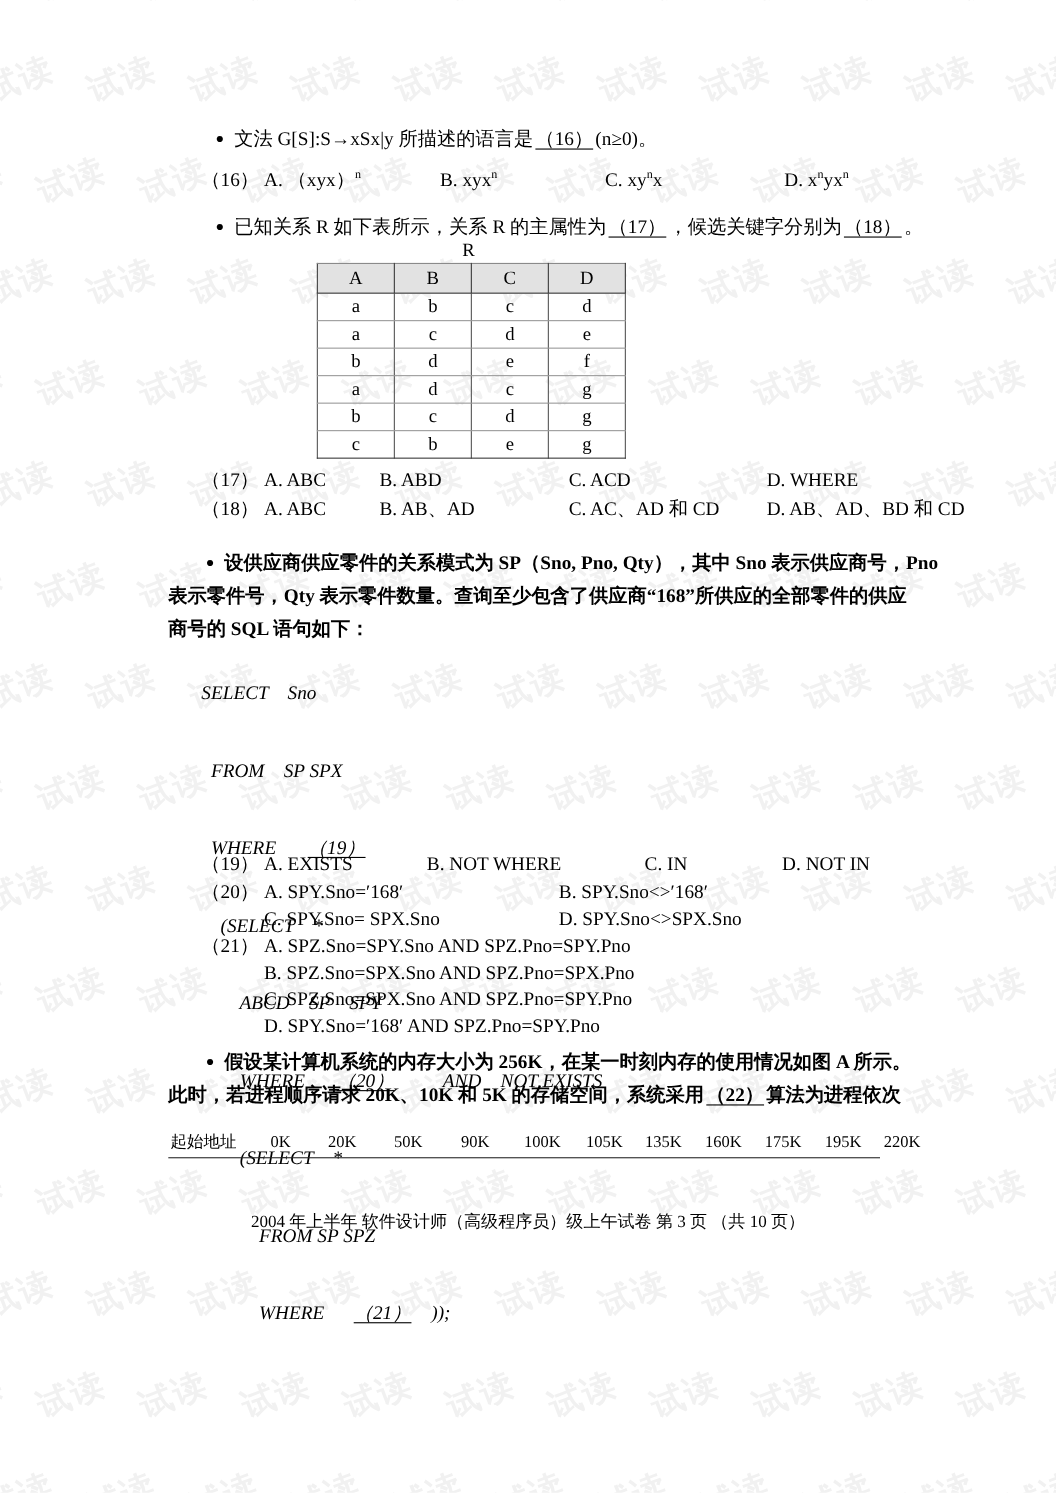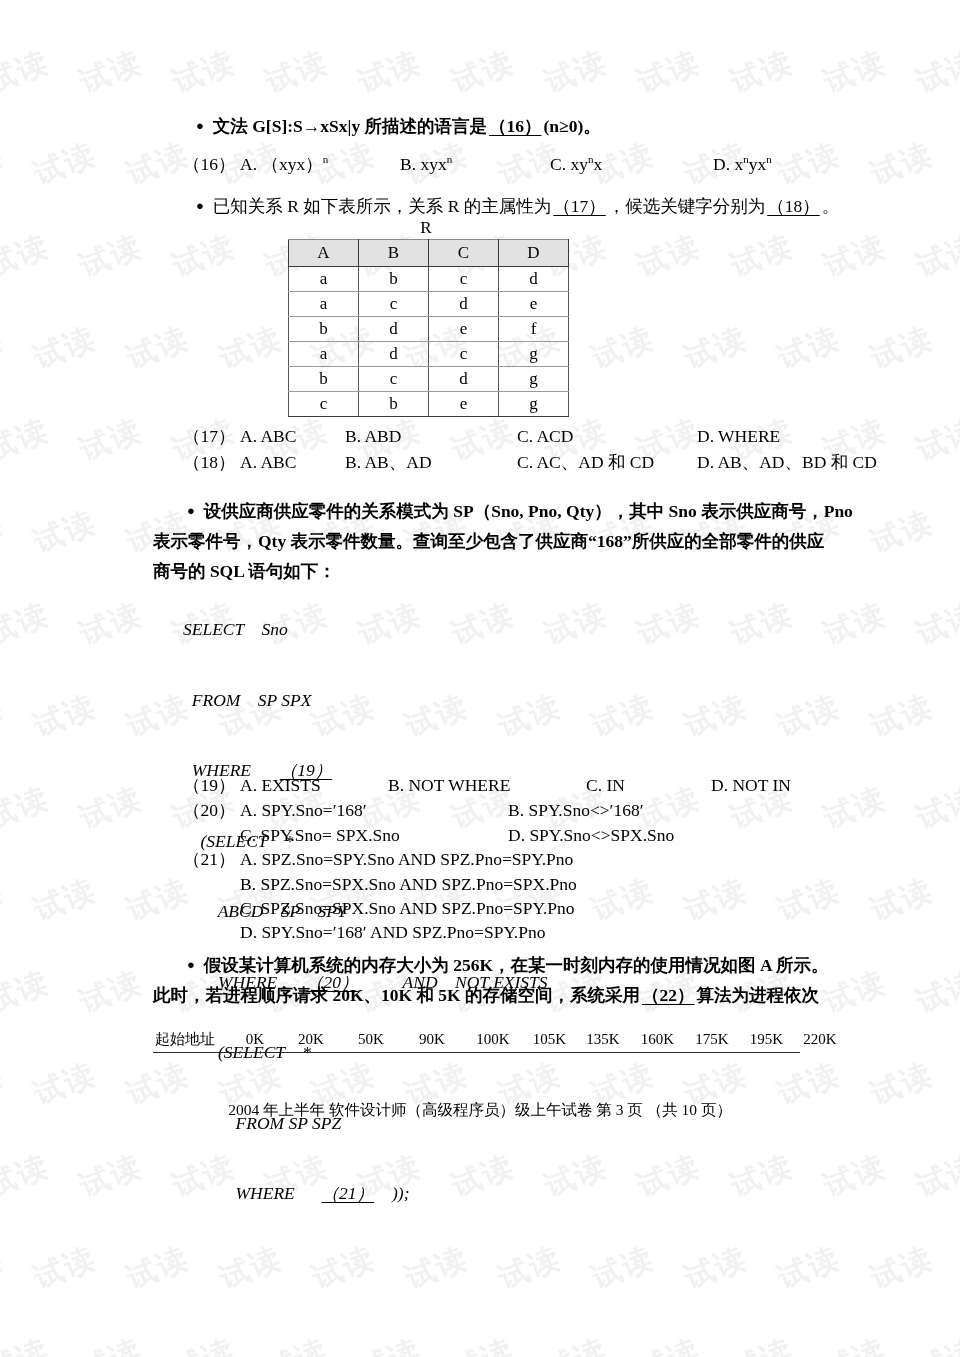--- a/index.html
+++ b/index.html
@@ -328,21 +328,21 @@
     <div class="wm" style="left: 451px; top: 1340px;">试读</div>
     <div class="wm" style="left: 544px; top: 1340px;">试读</div>
     <div class="wm" style="left: 637px; top: 1340px;">试读</div>
     <div class="wm" style="left: 730px; top: 1340px;">试读</div>
     <div class="wm" style="left: 823px; top: 1340px;">试读</div>
     <div class="wm" style="left: 916px; top: 1340px;">试读</div>
   </div>
 
 <div id="page">
 
-  <div class="abs qline" style="left:196px; top:113px;font-weight:bold;">
+  <div class="abs qline" style="left:196px; top:113px;">
     <span class="bullet">●</span><span>文法 G[S]:S→xSx|y 所描述的语言是</span><span class="blank-u" style="margin:0 2px;">（16）</span><span>(n≥0)。</span>
   </div>
 
   <div class="abs opts" style="left:183px; top:146px;">
     <span class="opt-col" style="width:57px;">（16）</span><span class="opt-col" style="width:160px;"><span>A.</span>
       <span>（xyx）</span><span class="sup">n</span></span><span class="opt-col" style="width:150px;"><span>B.</span>
       <span>xyx</span><span class="sup">n</span></span><span class="opt-col" style="width:163px;"><span>C.</span>
       <span>xy</span><span class="sup">n</span><span>x</span></span><span class="opt-col"><span>D.</span>
       <span>x</span><span class="sup">n</span><span>yx</span><span class="sup">n</span></span>
   </div>

